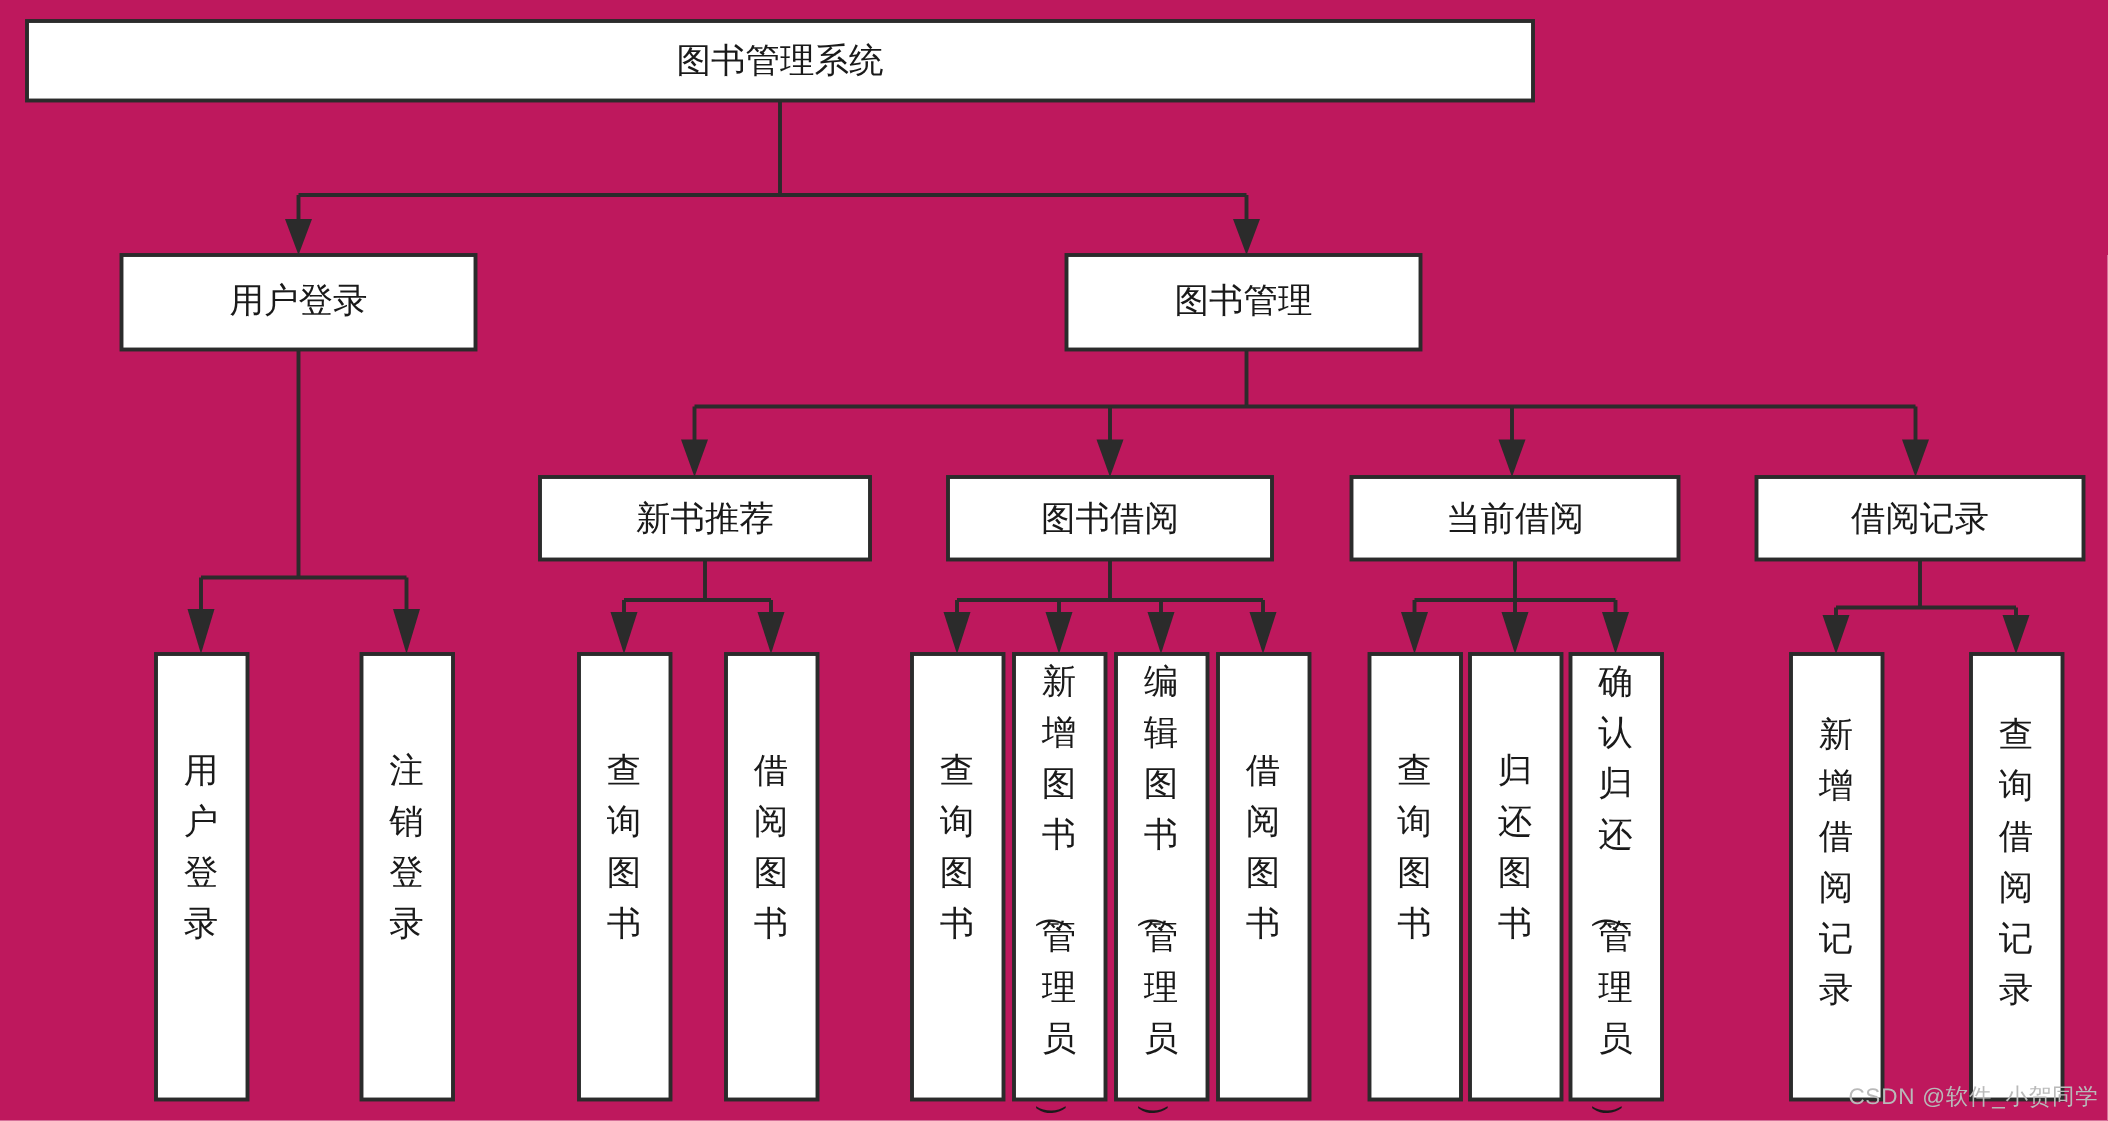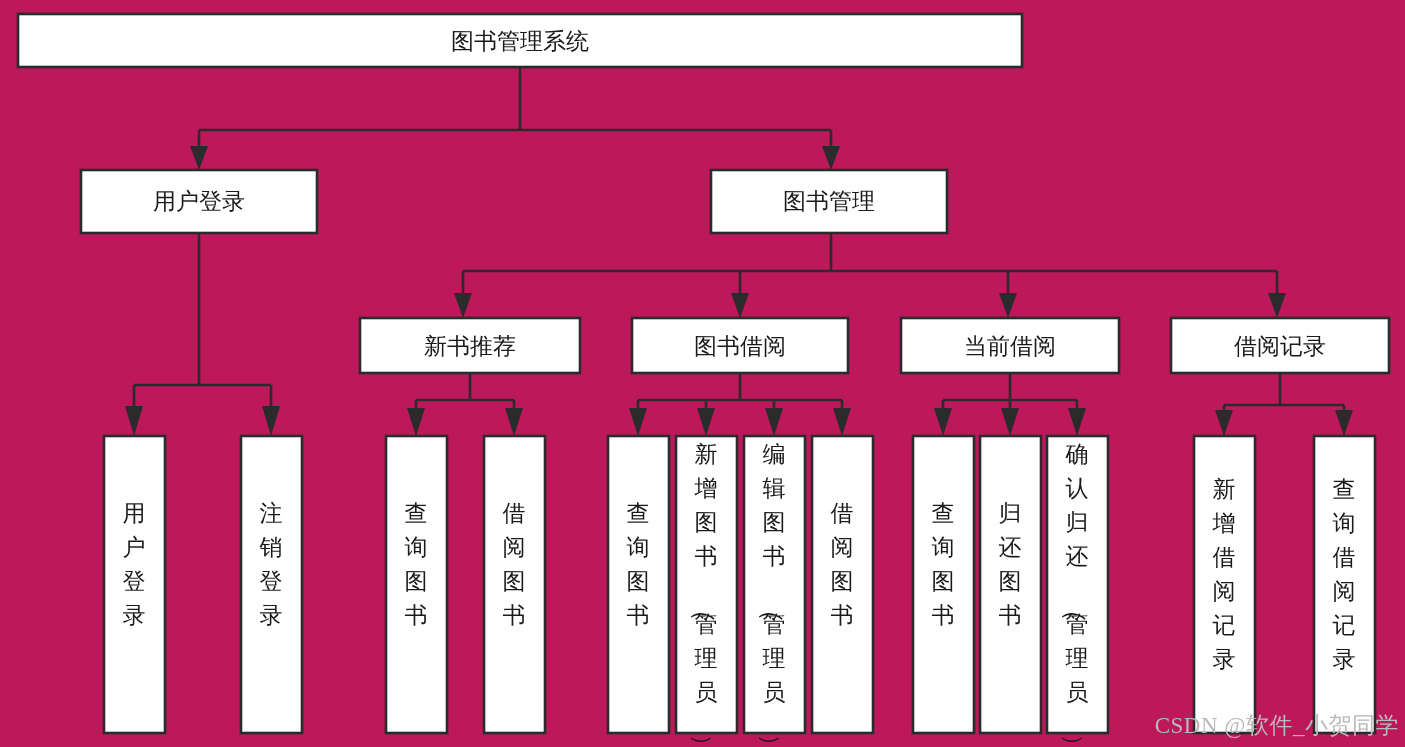--- a/index.html
+++ b/index.html
@@ -53,22 +53,22 @@
     fill: #1a1a1a;
     font-family: "DejaVu Sans", "Liberation Sans", sans-serif;
     font-size: 23px;
     text-anchor: middle;
   }
   .watermark-text {
     position: absolute;
     right: 6px;
     bottom: 6px;
     color: #b9b9b9;
-    font-family: Liberation Serif, serif;
-    font-size: 23px;
+    font-family: Liberation Sans, sans-serif;
+    font-size: 15px;
     letter-spacing: 0.5px;
     white-space: nowrap;
     user-select: none;
   }
 </style>
 </head>
 <body>
 
 <div id="diagram-root">
 

